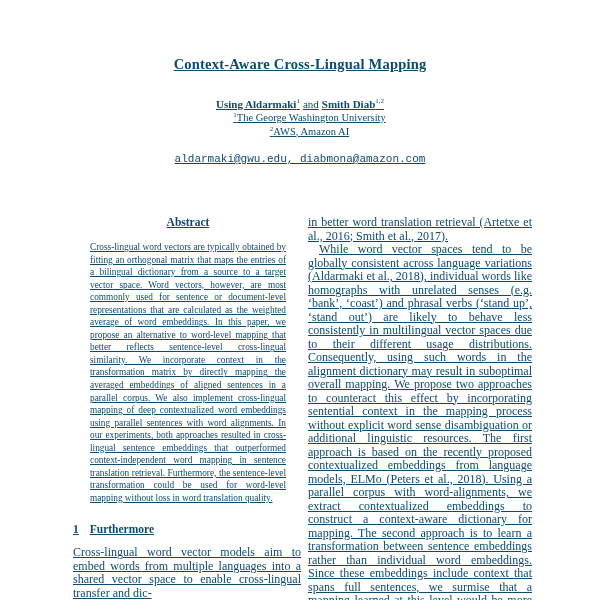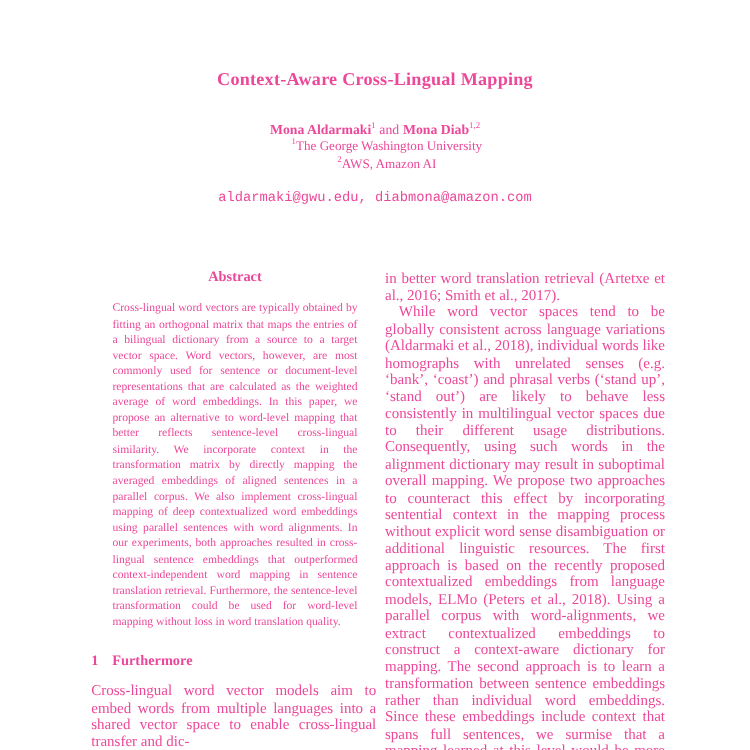--- a/index.html
+++ b/index.html
@@ -4,21 +4,22 @@
 <style>
   * { margin: 0; padding: 0; box-sizing: border-box; }
   html, body { background: #ffffff; }
   .page {
     position: relative;
     width: 600px;
     height: 600px;
     background: #ffffff;
     overflow: hidden;
     font-family: "Liberation Serif", serif;
-    color: #ec4899;
+    color: #0c4a6e;
+    text-decoration: underline;
   }
   .title-block { padding-top: 56px; text-align: center; }
   .paper-title {
     font-size: 14.5px;
     font-weight: bold;
     letter-spacing: 0.2px;
   }
   .author-line { margin-top: 24px; font-size: 11px; line-height: 14px; }
   .author-name { font-weight: bold; }
   .author-sep { font-weight: normal; padding: 0 3px; }
@@ -66,21 +67,21 @@
 </style>
 </head>
 <body>
 
 <div class="page">
 
   <header class="title-block">
     <h1 class="paper-title">Context-Aware Cross-Lingual Mapping</h1>
 
     <div class="author-line">
-      <span class="author-name">Mona Aldarmaki</span><sup>1</sup><span class="author-sep">and</span><span class="author-name">Mona Diab</span><sup>1,2</sup>
+      <span class="author-name">Using Aldarmaki</span><sup>1</sup><span class="author-sep">and</span><span class="author-name">Smith Diab</span><sup>1,2</sup>
     </div>
 
     <div class="affil"><sup>1</sup><span>The George Washington University</span></div>
 
     <div class="affil"><sup>2</sup><span>AWS, Amazon AI</span></div>
 
     <div class="emails">aldarmaki@gwu.edu, diabmona@amazon.com</div>
   </header>
 
   <div class="columns">

